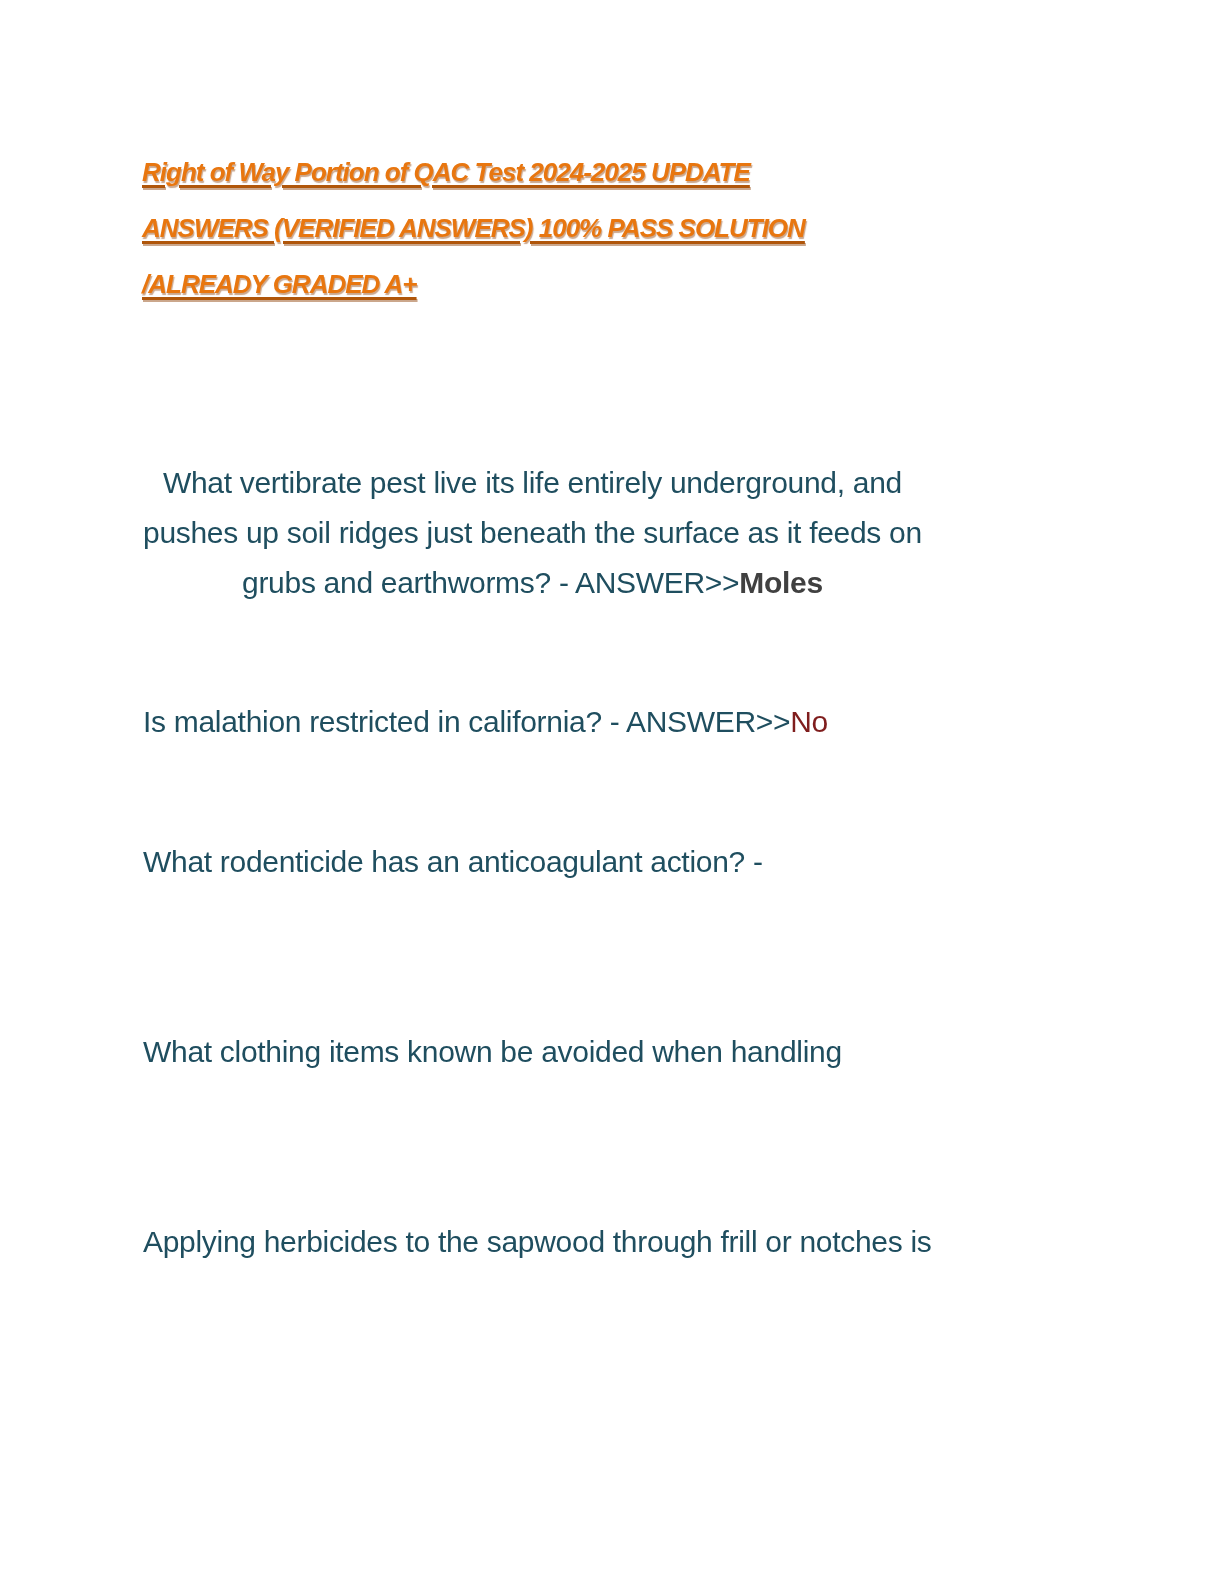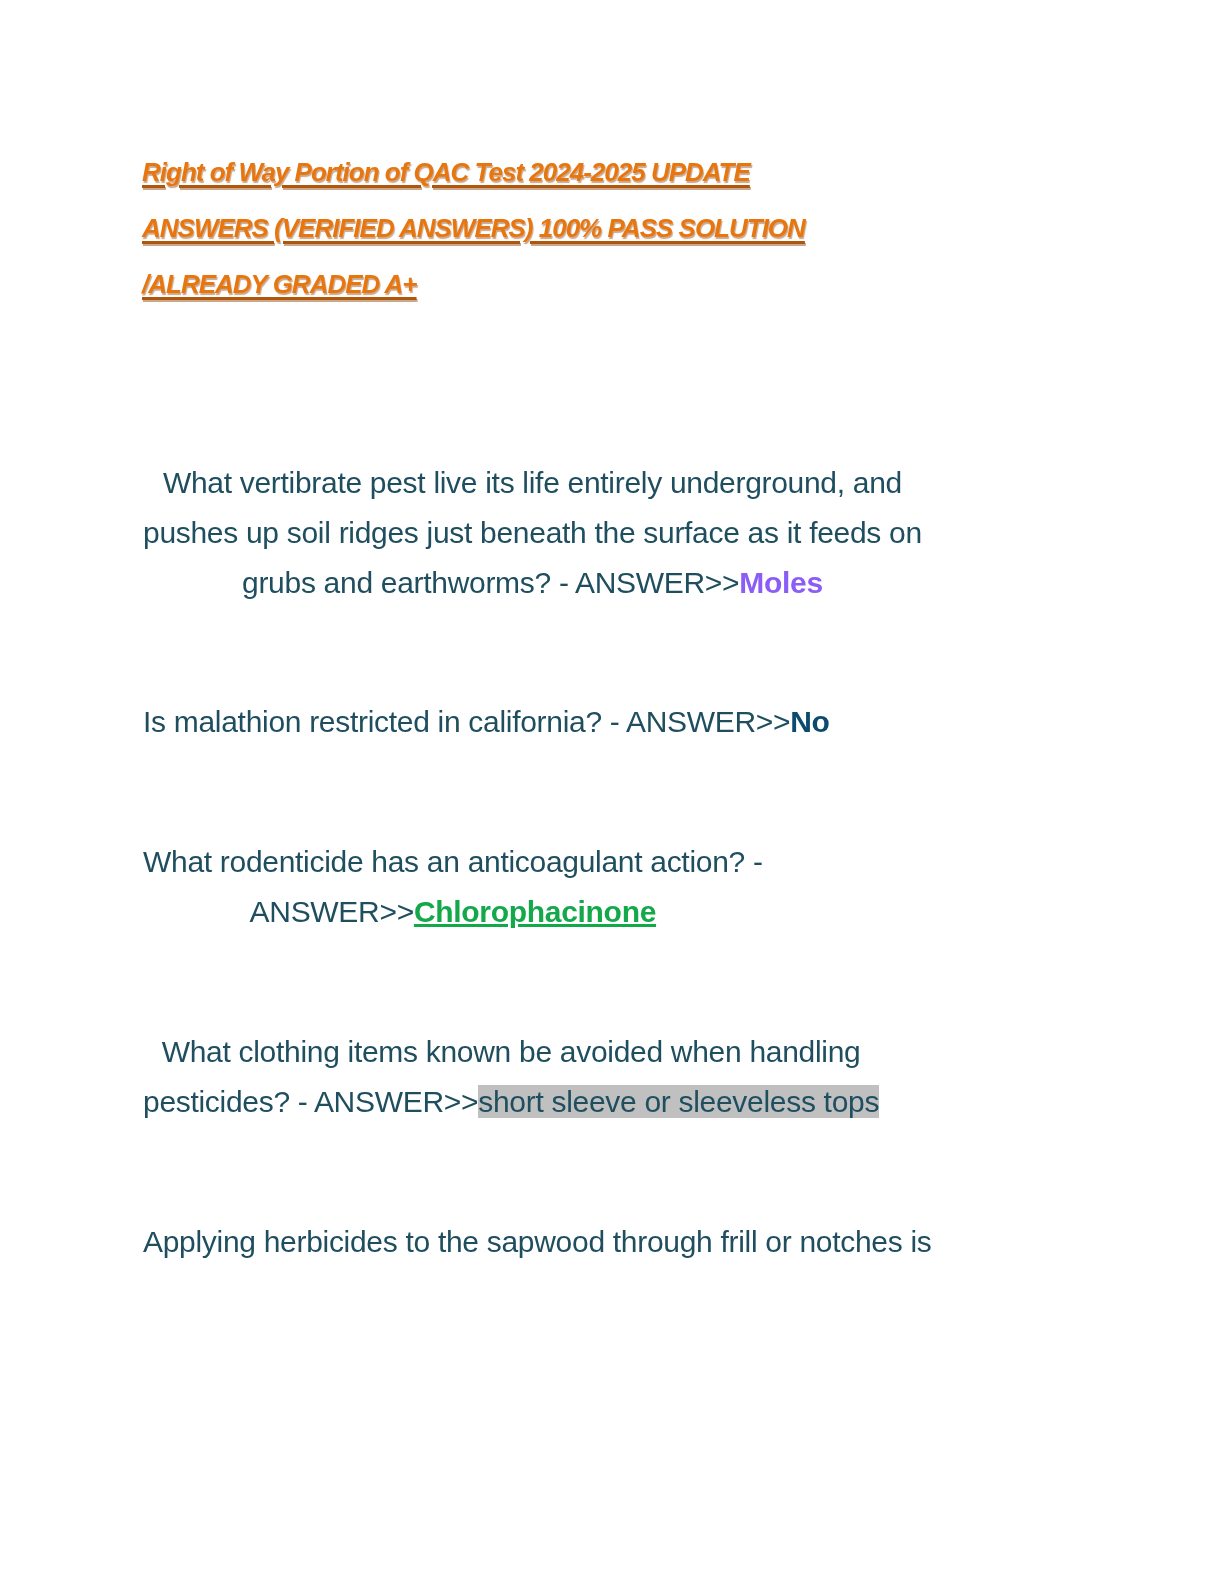--- a/index.html
+++ b/index.html
@@ -19,23 +19,23 @@
   .title span { display: block; white-space: nowrap; }
   .qa {
     position: absolute; left: 143px;
     font-family: "Liberation Sans", sans-serif;
     font-size: 30px; line-height: 50px;
     color: #1f4e5f;
     letter-spacing: -0.3px;
     text-align: center;
   }
   .qa .line { display: block; white-space: nowrap; }
-  .ans-green { color: #8b5cf6; font-weight: bold; margin-top: 45px; }
+  .ans-green { color: #404040; font-weight: bold; margin-top: 45px; }
   .ans-green-u { color: #13a84a; font-weight: bold; text-decoration: underline; }
-  .ans-bold { color: #0c4a6e; font-weight: bold; }
+  .ans-bold { color: #7f1d1d; font-weight: normal; }
   .ans-hl { background: #c0c0c0; color: #1f4e5f; }
 </style>
 </head>
 <body>
 
 <div class="page">
 
   <div class="title">
     <span>Right of Way Portion of QAC Test 2024-2025 UPDATE</span>
     <span>ANSWERS (VERIFIED ANSWERS) 100% PASS SOLUTION</span>
@@ -47,25 +47,23 @@
     <span class="line">pushes up soil ridges just beneath the surface as it feeds on</span>
     <span class="line"><span>grubs and earthworms? - ANSWER&gt;&gt;</span><span class="ans-green">Moles</span></span>
   </div>
 
   <div class="qa" style="top:697px;">
     <span class="line"><span>Is malathion restricted in california? - ANSWER&gt;&gt;</span><span class="ans-bold">No</span></span>
   </div>
 
   <div class="qa" style="top:837px;">
     <span class="line">What rodenticide has an anticoagulant action? -</span>
-    <span class="line"><span>ANSWER&gt;&gt;</span><span class="ans-green-u">Chlorophacinone</span></span>
   </div>
 
   <div class="qa" style="top:1027px;">
     <span class="line">What clothing items known be avoided when handling</span>
-    <span class="line"><span>pesticides? - ANSWER&gt;&gt;</span><span class="ans-hl">short sleeve or sleeveless tops</span></span>
   </div>
 
   <div class="qa" style="top:1217px;">
     <span class="line">Applying herbicides to the sapwood through frill or notches is</span>
   </div>
 
 </div>
 
 </body></html>

